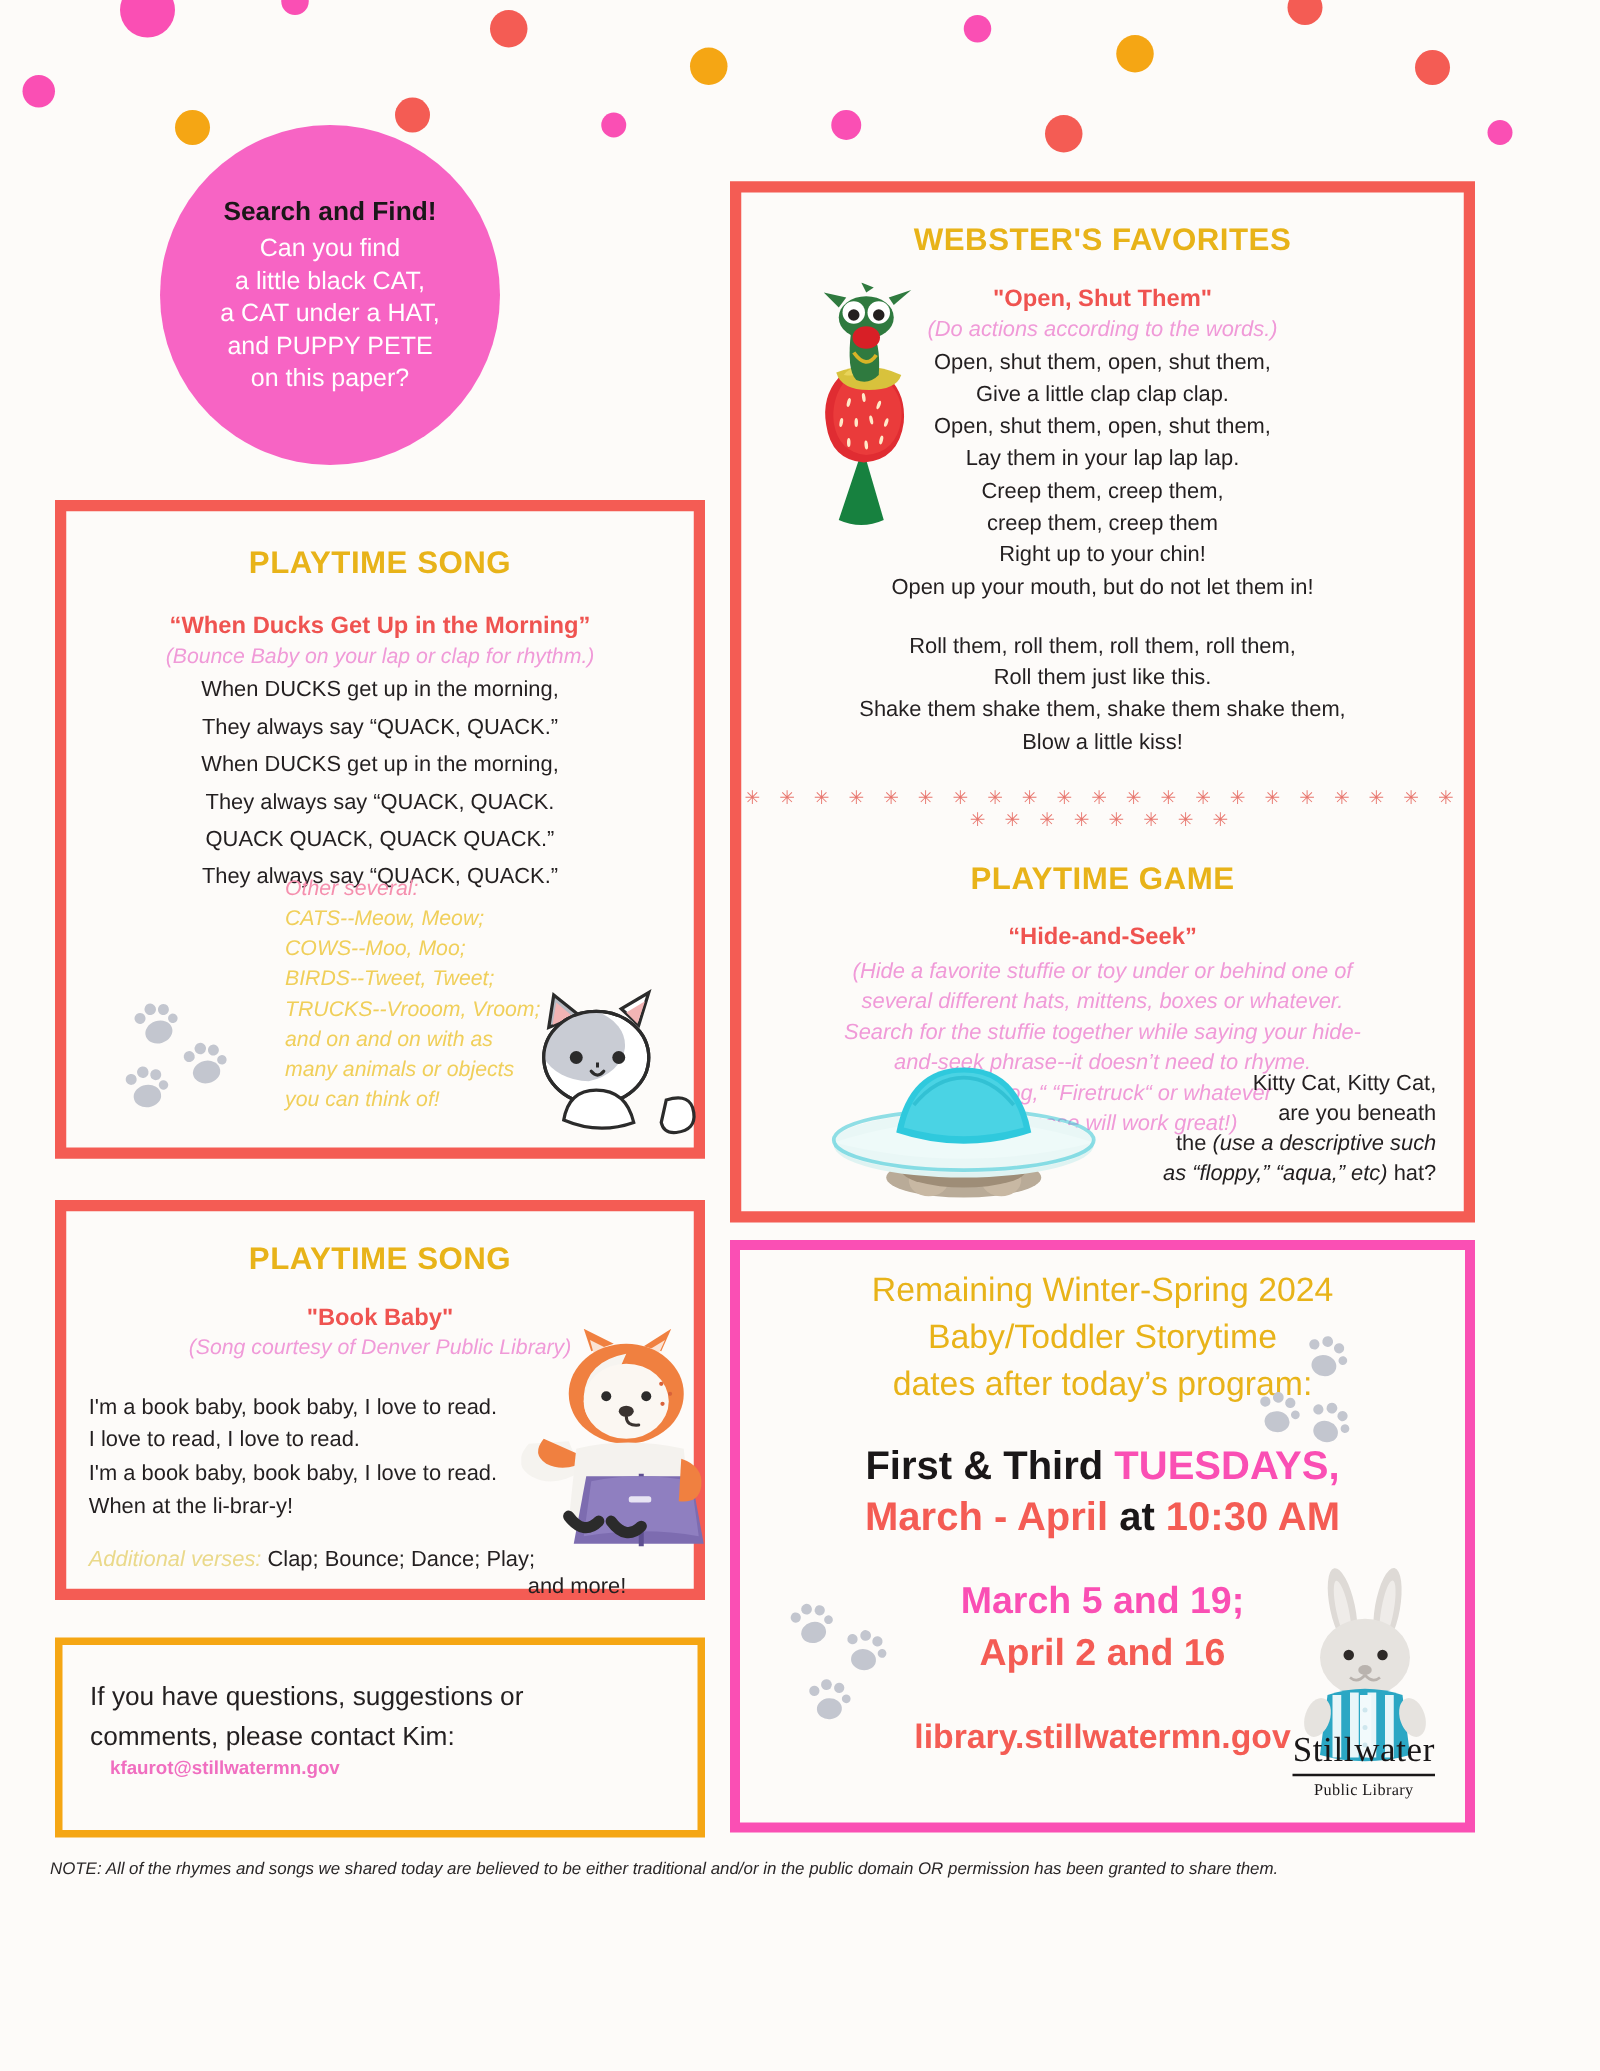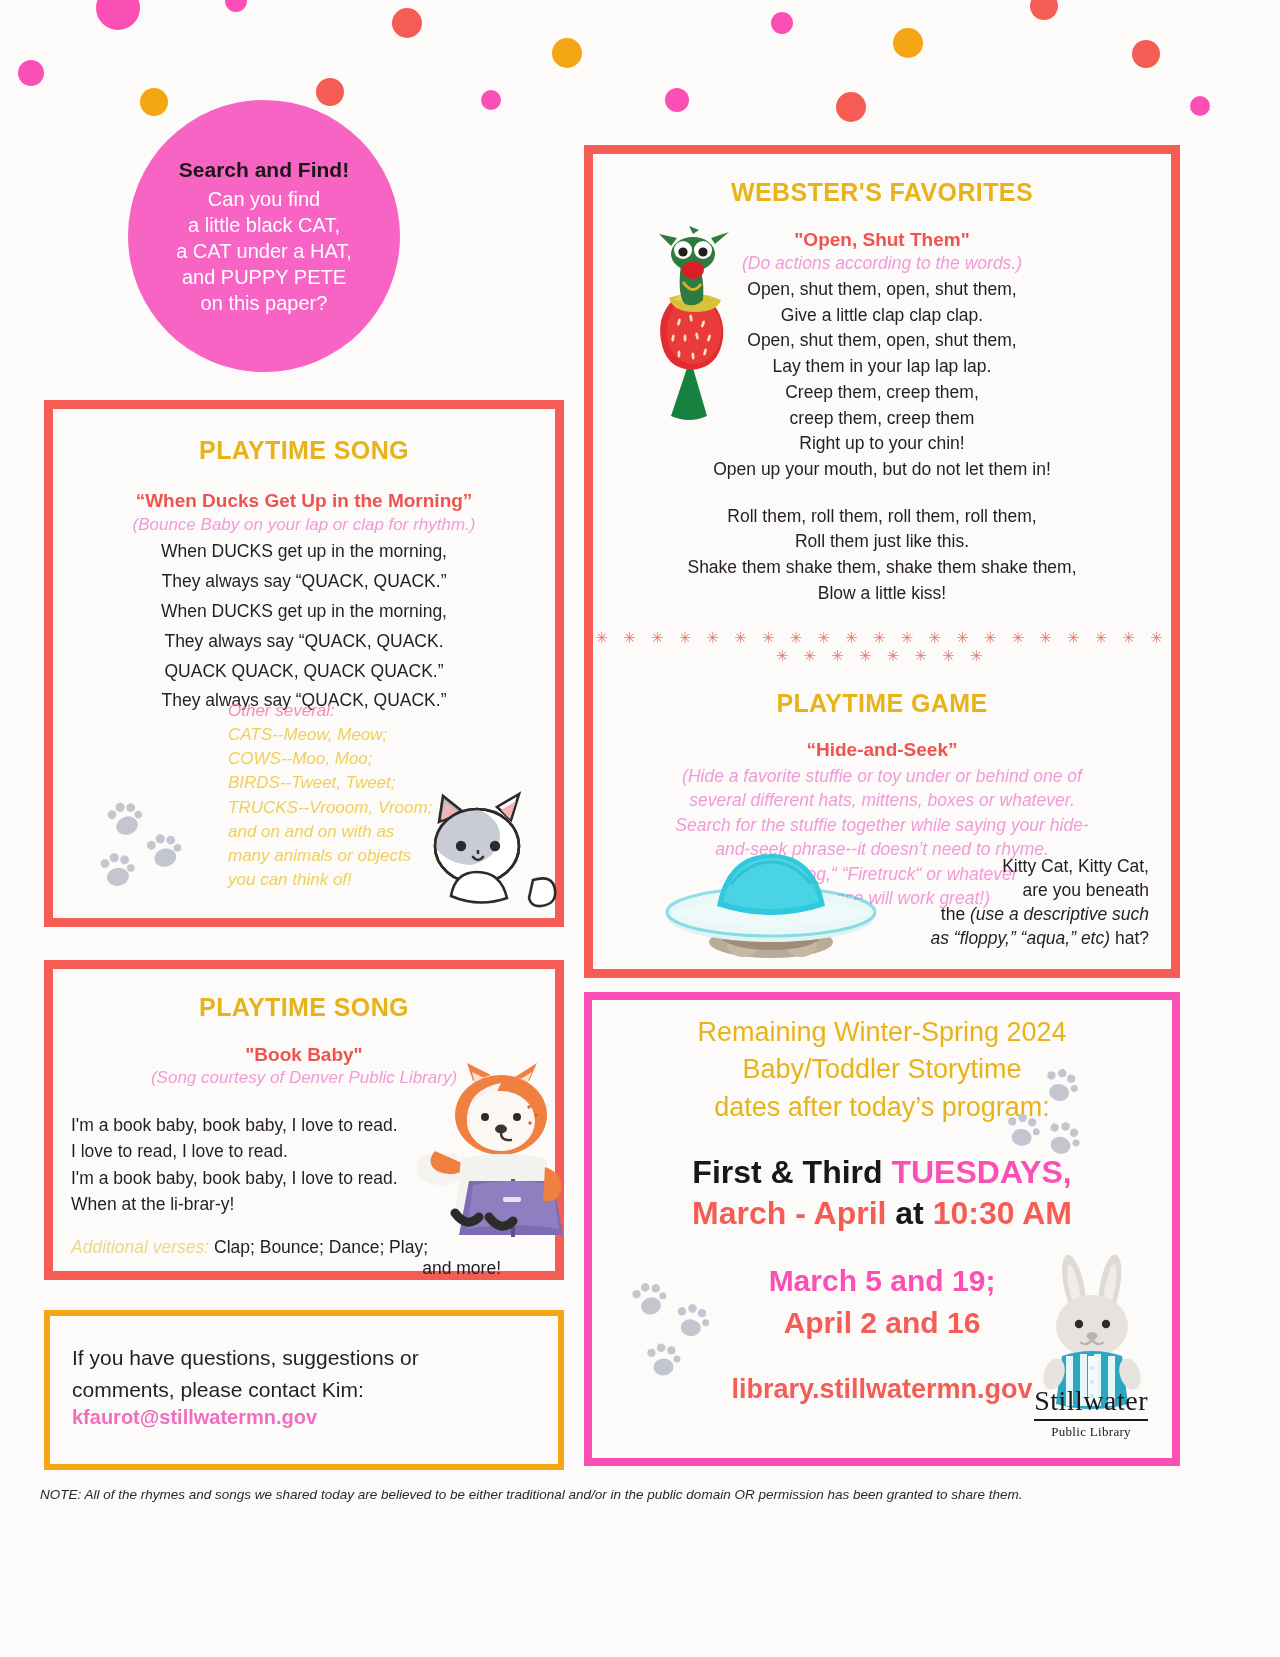--- a/index.html
+++ b/index.html
@@ -52,21 +52,21 @@
   #playtime-song-2 .title-red { font-size:19px; margin-top:22px; }
   #playtime-song-2 .paren-pink { font-size:17px; margin-top:2px;font-style:italic; }
   #bb-lyrics { margin:24px 0 0 18px; font-size:17.5px; line-height:1.50; }
   #bb-extra { margin:20px 0 0 18px; font-size:17.5px; width:430px; }
   #bb-extra .av-lbl { color:#ead98a; font-style:italic; }
   #bb-extra .av-more { display:block; text-align:right; }
 
   
   #contact-box { left:44px; top:1310px; width:520px; height:160px; }
   #contact-box .ln { font-size:21px; line-height:1.52; }
-  #contact-box .mail { color:#f06ec0; font-weight:bold; font-size:20px; }
+  #contact-box .mail { color:#f06ec0; font-weight:bold; font-size:15px;margin-left:16px; }
   #contact-inner { padding:26px 0 0 22px; }
 
   
   #websters { left:584px; top:145px; width:596px; height:833px; }
   #websters .hdr-gold { font-size:25px; margin-top:24px; }
   #ws-title { font-size:19px; margin-top:22px; }
   #ws-paren { font-size:17.5px; margin-top:2px; }
   #ws-lyrics { font-size:17.5px; line-height:1.47; margin-top:3px; }
   #ws-lyrics2 { font-size:17.5px; line-height:1.47; margin-top:21px; }
   #star-rule { text-align:center; color:#e8776f; font-size:15px; letter-spacing:5.5px;

